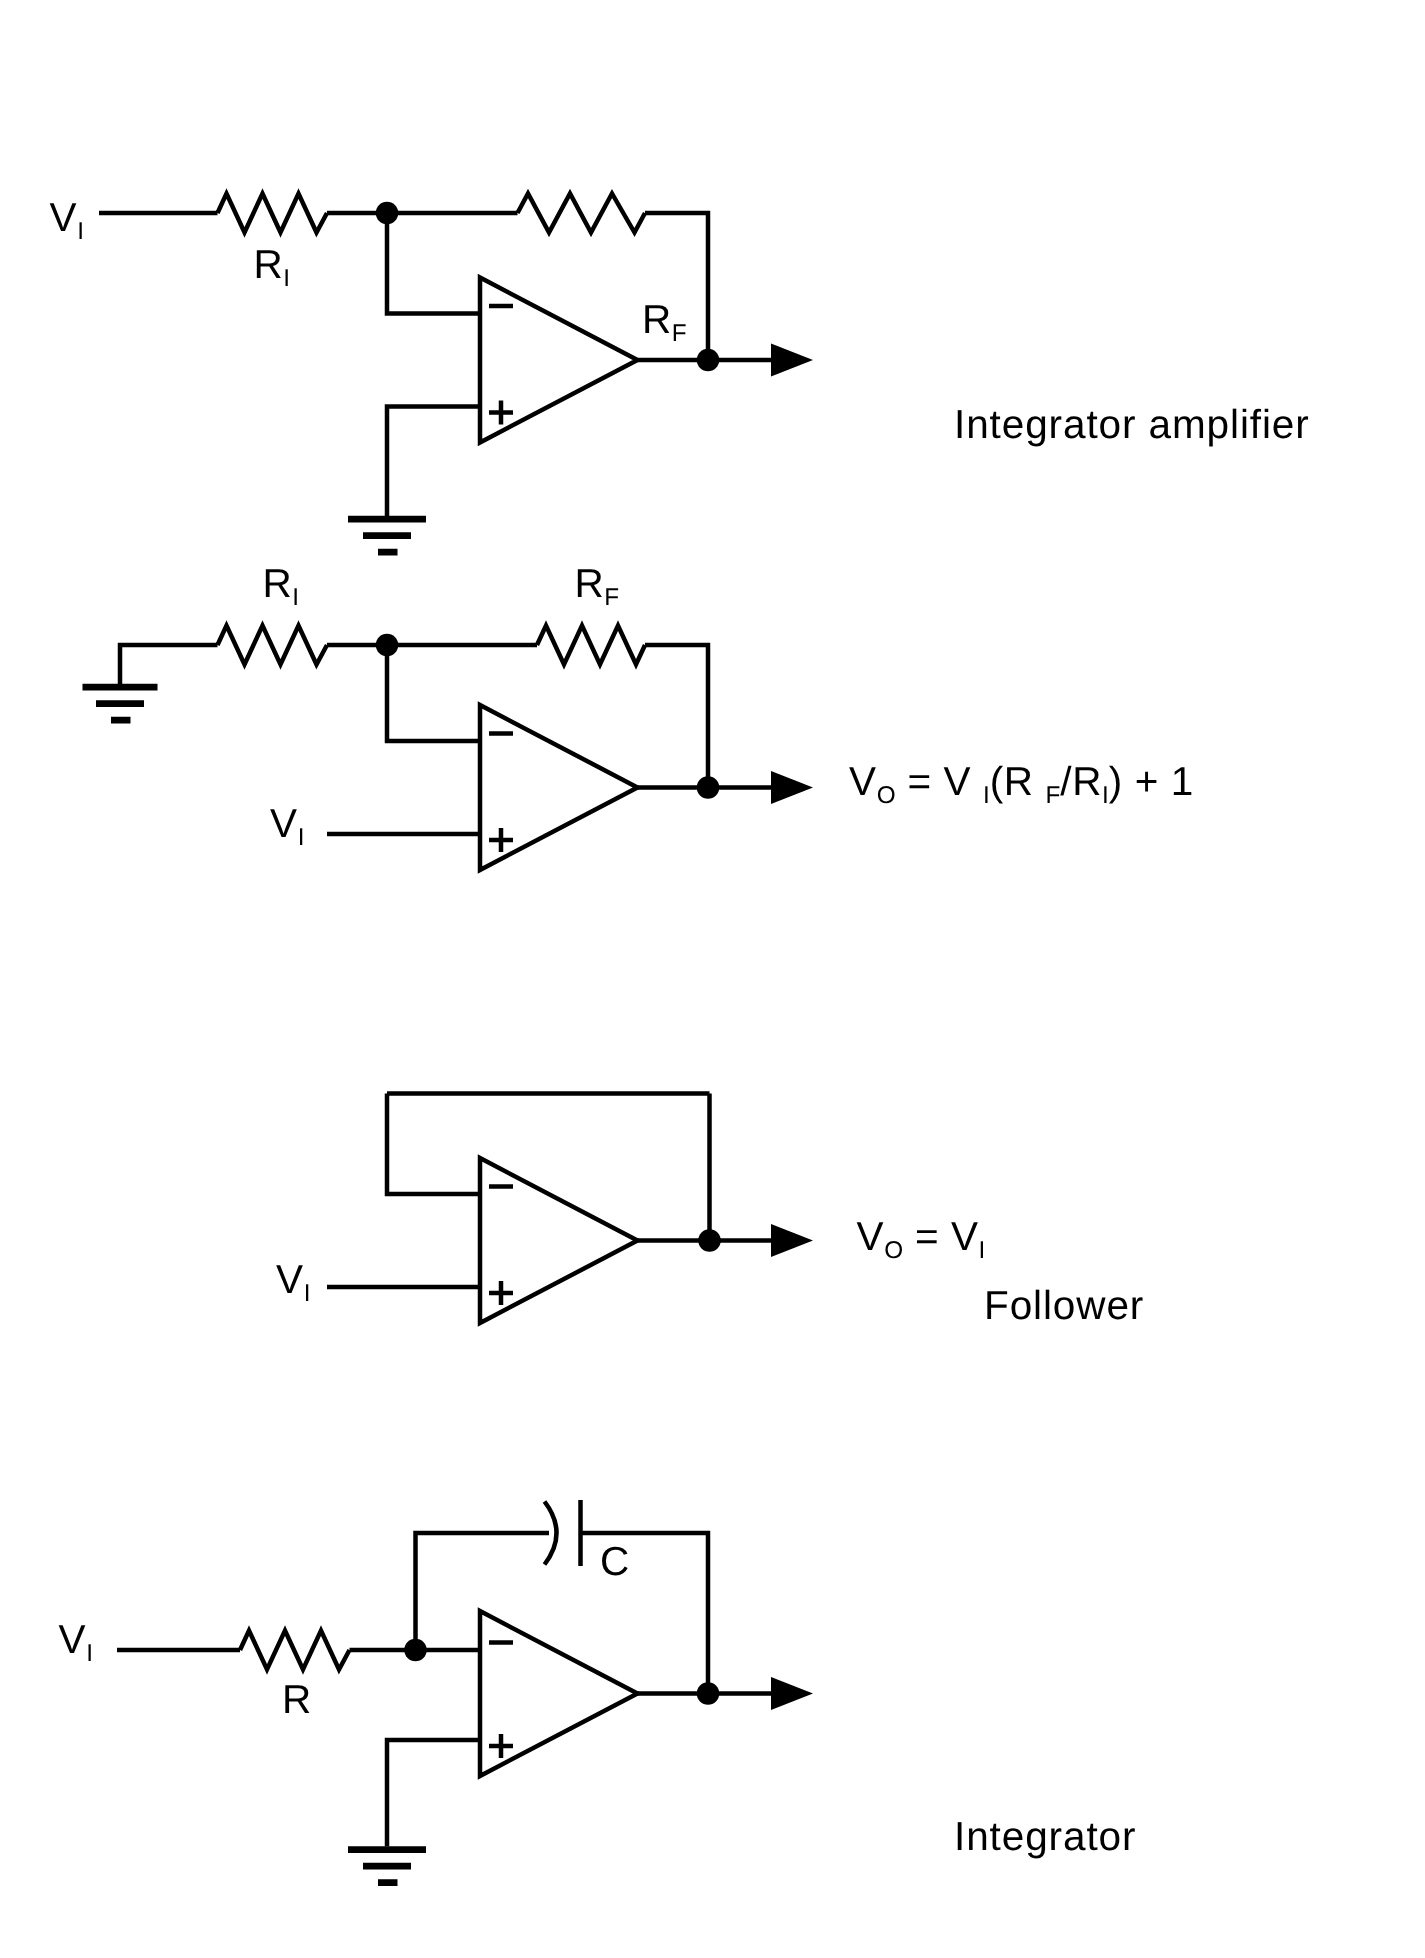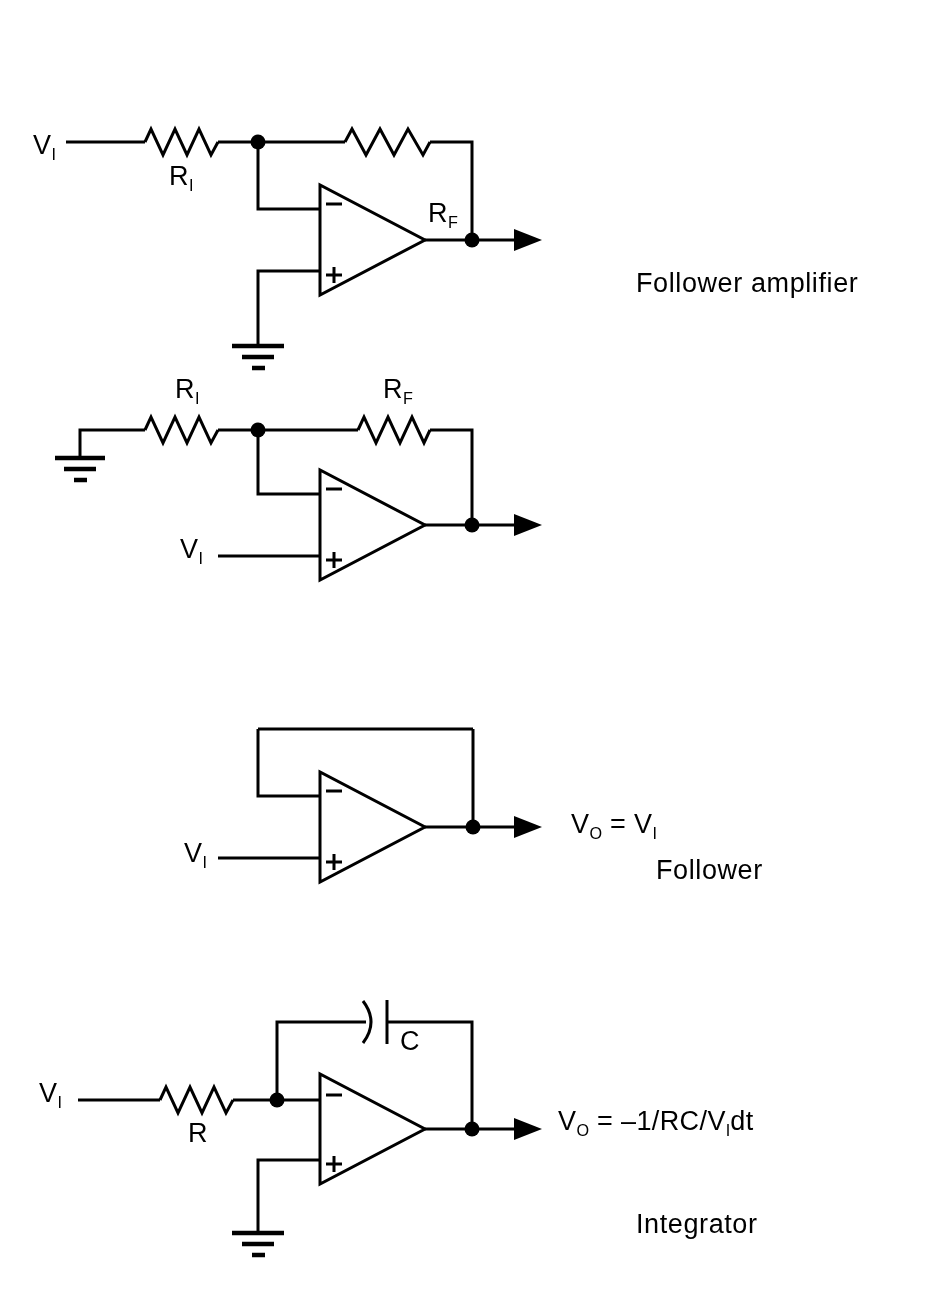--- a/index.html
+++ b/index.html
@@ -92,29 +92,29 @@
       </g>
       <circle cx="277" cy="1100" r="7.5" fill="#000" stroke="none"></circle>
       <circle cx="472" cy="1129" r="7.5" fill="#000" stroke="none"></circle>
       <polygon fill="#000" stroke="none" points="514,1118 542,1129 514,1140"></polygon>
     </g>
   </svg>
 
   <div class="lbl" style="left:33px;top:131px"><span>V</span><span class="sub">I</span></div>
   <div class="lbl" style="left:169px;top:162px"><span>R</span><span class="sub">I</span></div>
   <div class="lbl" style="left:428px;top:199px"><span>R</span><span class="sub">F</span></div>
-  <div class="lbl caption" style="left:636px;top:269px">Follower amplifier</div>
+  <div class="lbl caption" style="left:636px;top:269px">Integrator amplifier</div>
 
   <div class="lbl" style="left:175px;top:375px"><span>R</span><span class="sub">I</span></div>
   <div class="lbl" style="left:383px;top:375px"><span>R</span><span class="sub">F</span></div>
   <div class="lbl" style="left:180px;top:535px"><span>V</span><span class="sub">I</span></div>
+  <div class="lbl" style="left:566px;top:507px"><span>V</span><span class="sub">O</span><span> = V </span><span class="sub">I</span><span>(R </span><span class="sub">F</span><span>/R</span><span class="sub">I</span><span>) + 1</span></div>
 
   <div class="lbl" style="left:184px;top:839px"><span>V</span><span class="sub">I</span></div>
   <div class="lbl" style="left:571px;top:810px"><span>V</span><span class="sub">O</span><span> = V</span><span class="sub">I</span></div>
   <div class="lbl caption" style="left:656px;top:856px">Follower</div>
 
   <div class="lbl" style="left:39px;top:1079px"><span>V</span><span class="sub">I</span></div>
   <div class="lbl" style="left:188px;top:1119px"><span>R</span></div>
   <div class="lbl" style="left:400px;top:1027px"><span>C</span></div>
-  <div class="lbl" style="left:558px;top:1107px"><span>V</span><span class="sub">O</span><span> = –1/RC/V</span><span class="sub">I</span><span>dt</span></div>
   <div class="lbl caption" style="left:636px;top:1210px">Integrator</div>
 
 </div>
 
 </body></html>

